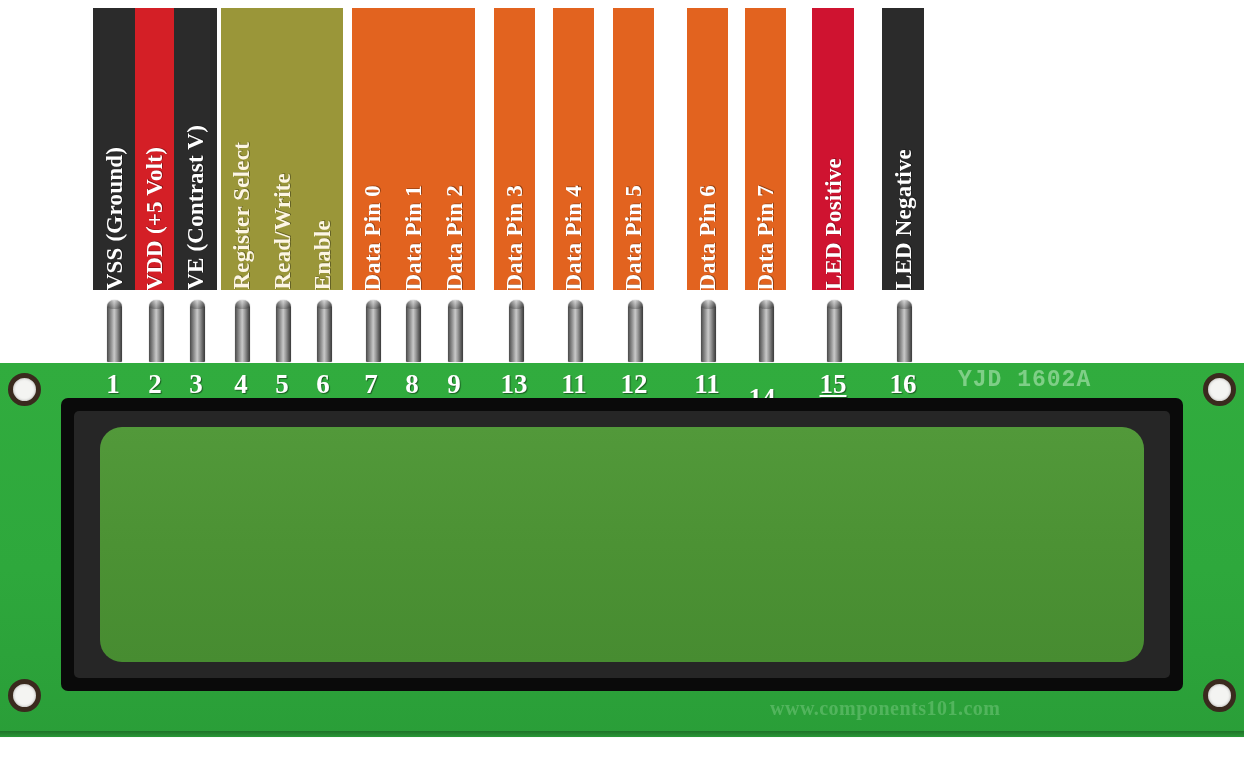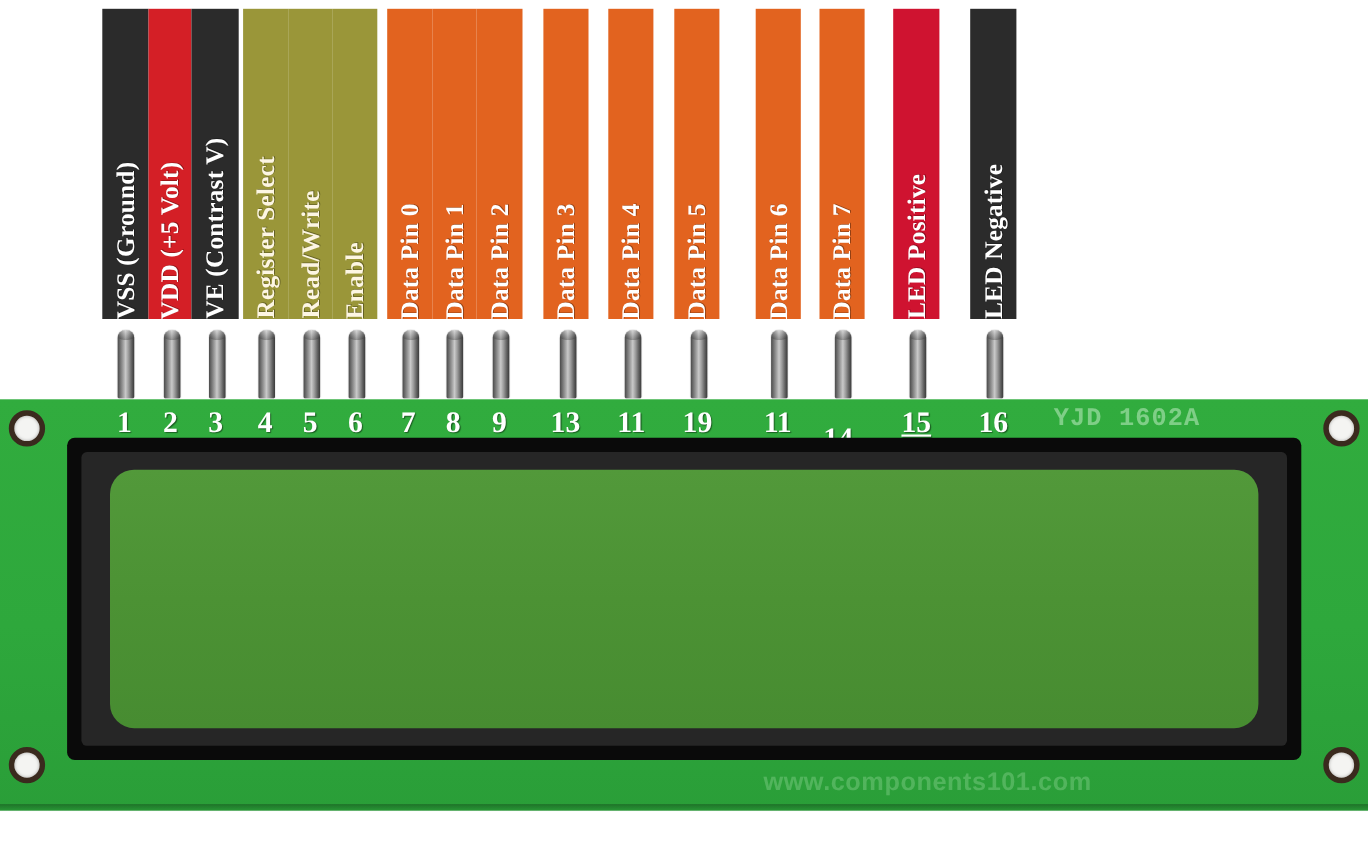--- a/index.html
+++ b/index.html
@@ -110,25 +110,25 @@
     left: 958px;
     top: 367px;
     font-family: Liberation Mono, monospace;
     font-weight: bold;
     font-size: 23px;
     letter-spacing: 1px;
     color: rgba(236,255,236,0.42);
   }
   #watermark {
     position: absolute;
-    left: 694px;
+    left: 770px;
     top: 697px;
-    font-family: Liberation Sans, sans-serif;
-    font-weight: bold;
-    font-size: 23px;
+    font-family: Liberation Serif, serif;
+    font-weight: bold;
+    font-size: 20px;
     letter-spacing: 0.5px;
     color: rgba(225,255,225,0.22);
   }
 
   
   #bezel-outer {
     position: absolute;
     left: 61px;
     top: 398px;
     width: 1122px;
@@ -244,21 +244,21 @@
       <div class="pin-num" style="left: 125px; width: 60px;">2</div>
       <div class="pin-num" style="left: 166px; width: 60px;">3</div>
       <div class="pin-num" style="left: 211px; width: 60px;">4</div>
       <div class="pin-num" style="left: 252px; width: 60px;">5</div>
       <div class="pin-num" style="left: 293px; width: 60px;">6</div>
       <div class="pin-num" style="left: 341px; width: 60px;">7</div>
       <div class="pin-num" style="left: 382px; width: 60px;">8</div>
       <div class="pin-num" style="left: 424px; width: 60px;">9</div>
       <div class="pin-num" style="left: 484px; width: 60px;">13</div>
       <div class="pin-num" style="left: 544px; width: 60px;">11</div>
-      <div class="pin-num" style="left: 604px; width: 60px;">19</div>
+      <div class="pin-num" style="left: 604px; width: 60px;">12</div>
       <div class="pin-num" style="left: 677px; width: 60px;">11</div>
       <div class="pin-num" style="left: 732px; width: 60px; margin-top: 14px;">14</div>
       <div class="pin-num" style="left: 803px; width: 60px; text-decoration: underline;">15</div>
       <div class="pin-num" style="left: 873px; width: 60px;">16</div>
     </div>
 
   <div id="model-text">YJD 1602A</div>
 
   <div id="bezel-outer">
     <div id="bezel-inner">

